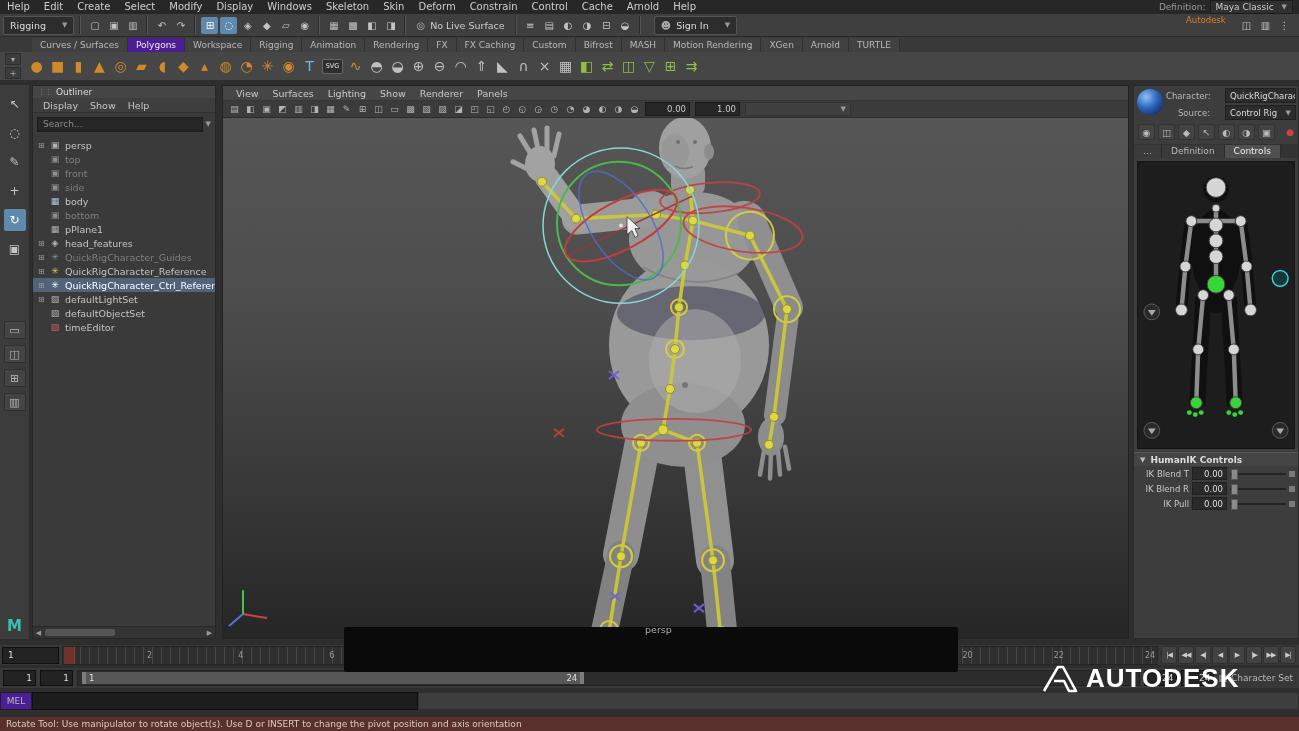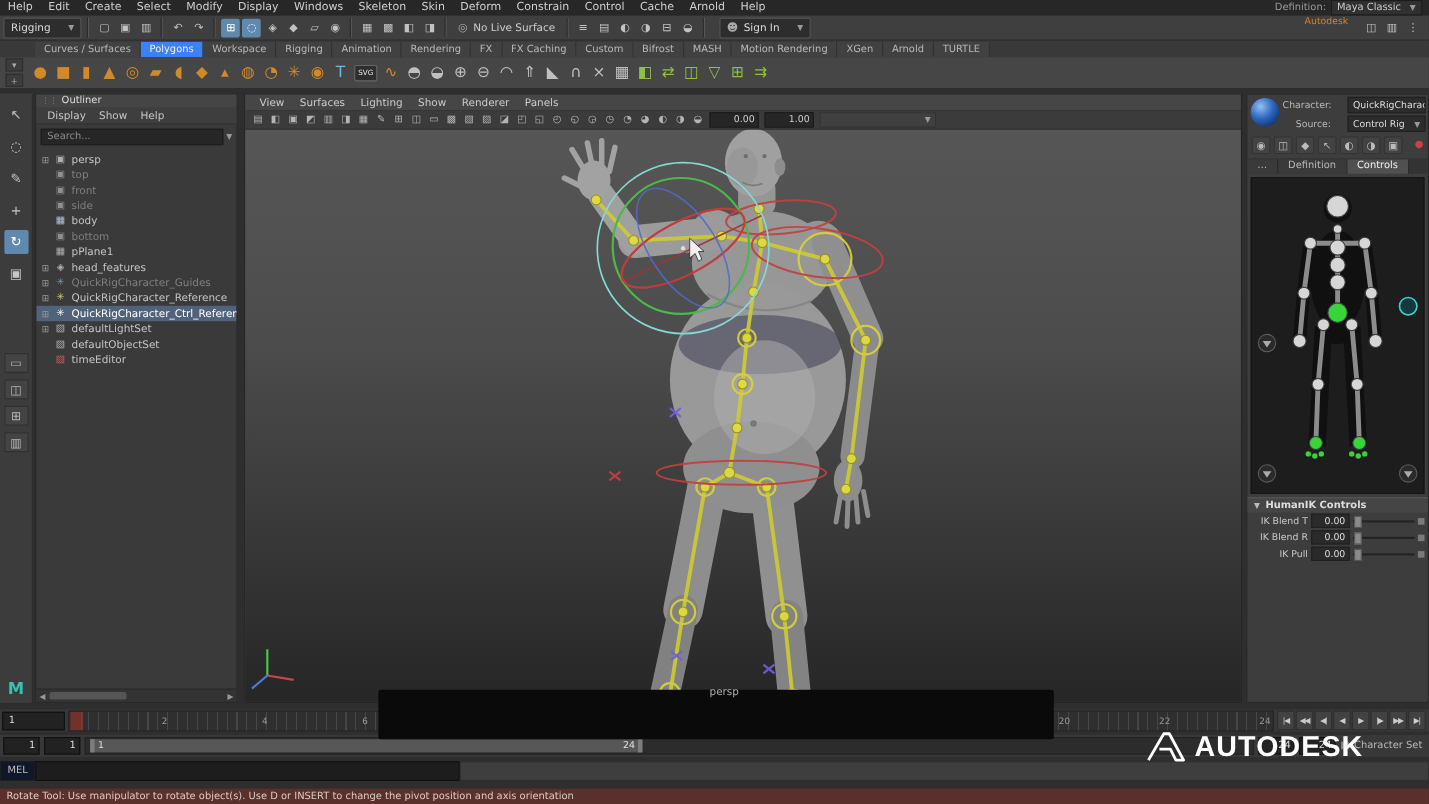--- a/index.html
+++ b/index.html
@@ -18,21 +18,21 @@
   .tb-select{background:#2d2d2d;border:1px solid #555;border-radius:2px;height:17px;display:flex;align-items:center;padding:0 6px;font-size:9.5px;gap:16px;color:#ddd}
   .tb-sep{width:0;height:18px;border-left:1px solid #2c2c2c;border-right:1px solid #565656;margin:0 3px}
   .tb-icon{width:17px;height:17px;display:flex;align-items:center;justify-content:center;font-size:10px;color:#c2c2c2;border-radius:2px}
   .tb-icon.active{background:#5f8aad;color:#fff}
   .tb-label{font-size:9.5px;color:#ccc;display:flex;align-items:center;gap:5px;padding:0 5px}
   .tb-label .gl{color:#b0b0b0;font-size:10px}
   #toolbar-right{margin-left:auto;display:flex;gap:2px;padding-right:3px}
   
   #shelf-tabs{position:absolute;left:0;top:37px;width:100%;height:15px;background:#393939;display:flex;align-items:flex-end;padding-left:32px;box-sizing:border-box}
   .shelf-tab{padding:1px 8px;font-size:9px;color:#b8b8b8;background:#414141;border-right:1px solid #313131;line-height:12px;white-space:nowrap}
-  .shelf-tab.active{background:#3b82f6;color:#ececec}
+  .shelf-tab.active{background:#4c1d95;color:#ececec}
   #shelf{position:absolute;left:0;top:52px;width:100%;height:28px;background:#464646;display:flex;align-items:center;padding-left:2px;box-sizing:border-box}
   #shelf-corner{display:flex;flex-direction:column;justify-content:center;gap:2px;width:24px}
   .shelf-mini{width:14px;height:10px;font-size:8px;color:#aaa;display:flex;align-items:center;justify-content:center;background:#3c3c3c;border:1px solid #2e2e2e;margin-left:3px}
   .shelf-icon{width:21px;height:24px;display:flex;align-items:center;justify-content:center;font-size:14px;line-height:1}
   .shelf-icon.badge{font-size:6.5px;font-weight:normal;background:#2e2e2e;border:1px solid #666;border-radius:2px;height:13px;width:19px;margin:0 2px}
   
   #toolbox{position:absolute;left:0;top:85px;width:30px;bottom:92px;background:#3c3c3c;border-right:1px solid #2c2c2c;display:flex;flex-direction:column;align-items:center;padding-top:8px;gap:7px;box-sizing:border-box}
   .tool{width:22px;height:22px;display:flex;align-items:center;justify-content:center;font-size:12px;color:#c6c6c6;border-radius:2px}
   .tool.active{background:#5f8aad;color:#fff}
   #layout-group{margin-top:54px;display:flex;flex-direction:column;gap:6px;align-items:center}
@@ -107,21 +107,21 @@
   #range-slider{position:absolute;left:0;top:668px;width:100%;height:20px;background:#383838;display:flex;align-items:center;gap:4px;box-sizing:border-box;padding:0 3px}
   .rs-field{width:28px;height:14px;background:#222;border:1px solid #101010;font-size:9px;color:#ddd;display:flex;align-items:center;justify-content:flex-end;padding-right:3px;flex:none}
   #rs-bar{flex:1;height:14px;background:#2c2c2c;border:1px solid #222;position:relative}
   #rs-range{position:absolute;left:4px;top:1px;bottom:1px;width:46%;background:#575757;display:flex;align-items:center;justify-content:space-between;font-size:8.5px;color:#e0e0e0;padding:0 7px}
   #rs-range::before,#rs-range::after{content:"";position:absolute;top:0;bottom:0;width:4px;background:#7d7d7d}
   #rs-range::before{left:0}#rs-range::after{right:0}
   #char-set{display:flex;align-items:center;gap:4px;font-size:9px;color:#b8b8b8;margin-right:3px;flex:none}
   #char-set .gl{font-size:9px;color:#a0a0a0}
   
   #command-line{position:absolute;left:0;top:692px;width:100%;height:18px;display:flex;box-sizing:border-box}
-  #mel-label{width:30px;background:#0f172a;border:1px solid #1f1f1f;font-size:9px;color:#bbb;display:flex;align-items:center;justify-content:center;flex:none}
+  #mel-label{width:30px;background:#4c1d95;border:1px solid #1f1f1f;font-size:9px;color:#bbb;display:flex;align-items:center;justify-content:center;flex:none}
   #mel-input{width:376px;background:#1d1d1d;border:1px solid #101010;color:#ddd;font-size:9px;font-family:"DejaVu Sans Mono",monospace;padding:0 4px;outline:none;flex:none}
   #echo-area{flex:1;background:#3e3e3e;border:1px solid #2e2e2e}
   
   #help-line{position:absolute;left:0;top:717px;width:100%;height:14px;background:#59302b;color:#d8ccc6;font-size:9px;display:flex;align-items:center;padding-left:6px;box-sizing:border-box}
   
   #caption-overlay{position:absolute;left:344px;top:627px;width:614px;height:45px;background:#0a0a0a;z-index:40;border-radius:2px}
   #autodesk-logo{position:absolute;left:1042px;top:663px;z-index:60;display:flex;align-items:center;gap:8px}
   #autodesk-text{font-family:"Liberation Sans",sans-serif;font-weight:bold;font-size:26px;letter-spacing:1px;color:#fff}
 </style>
 </head>

